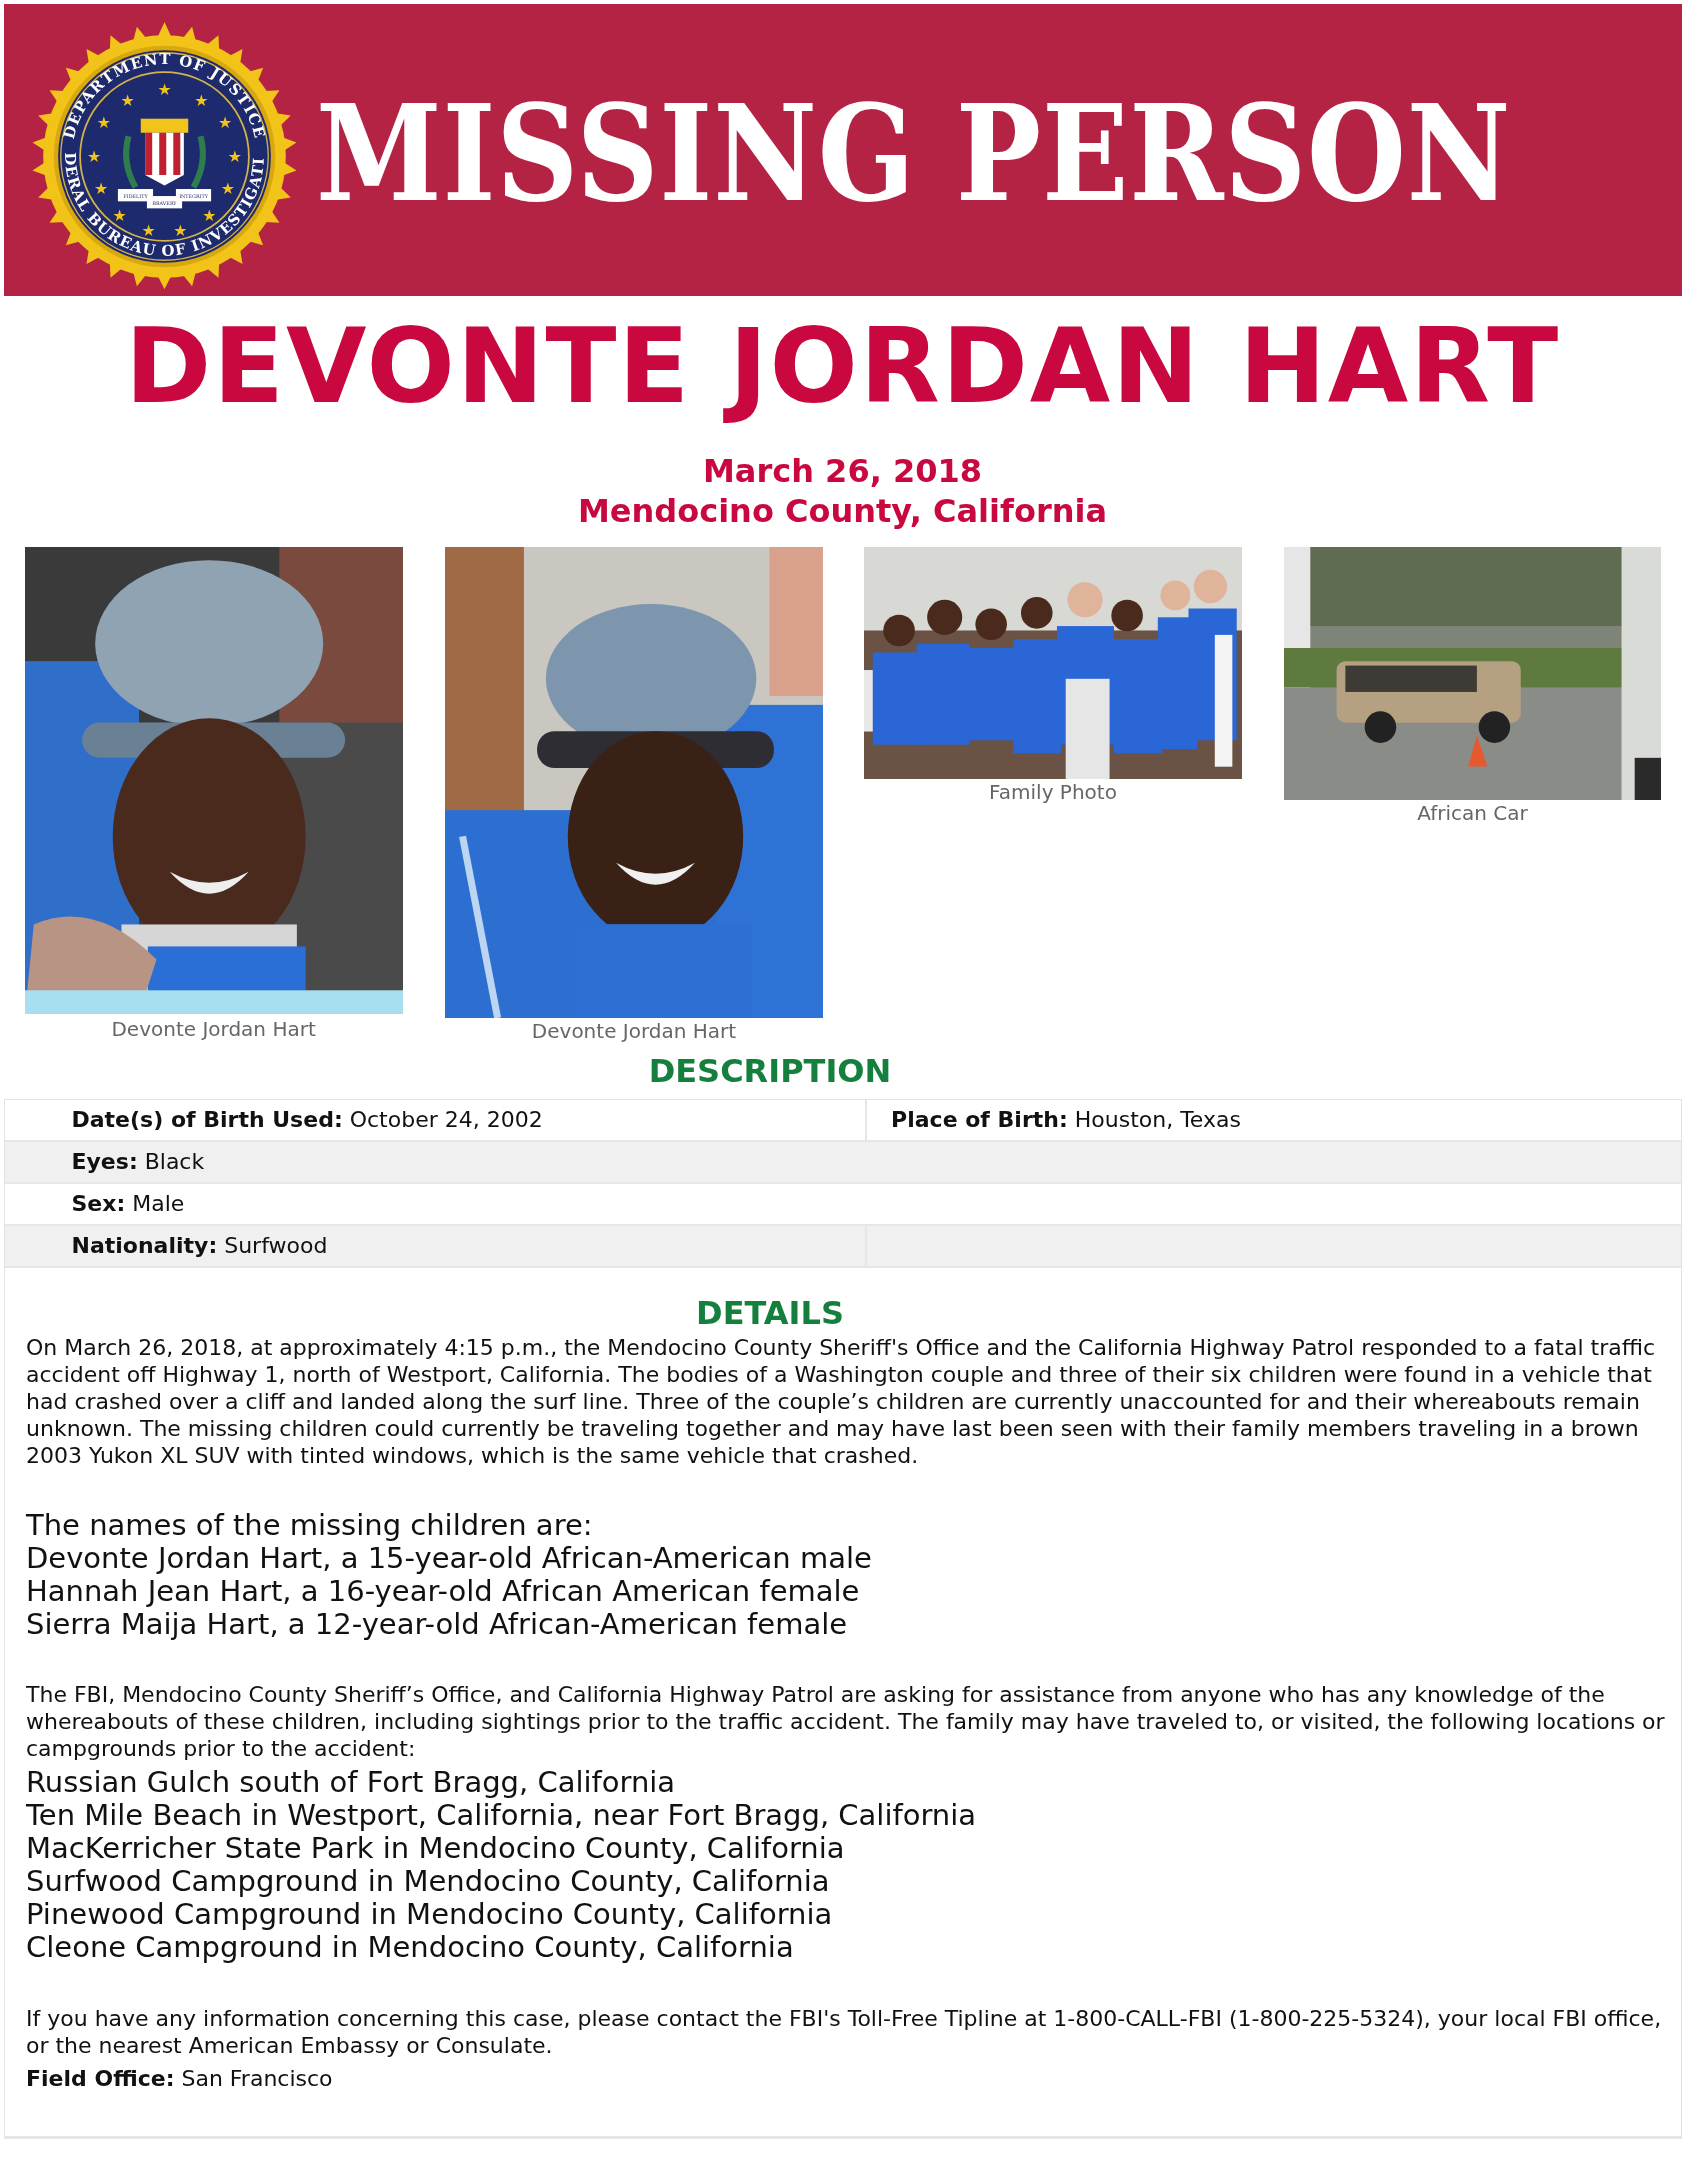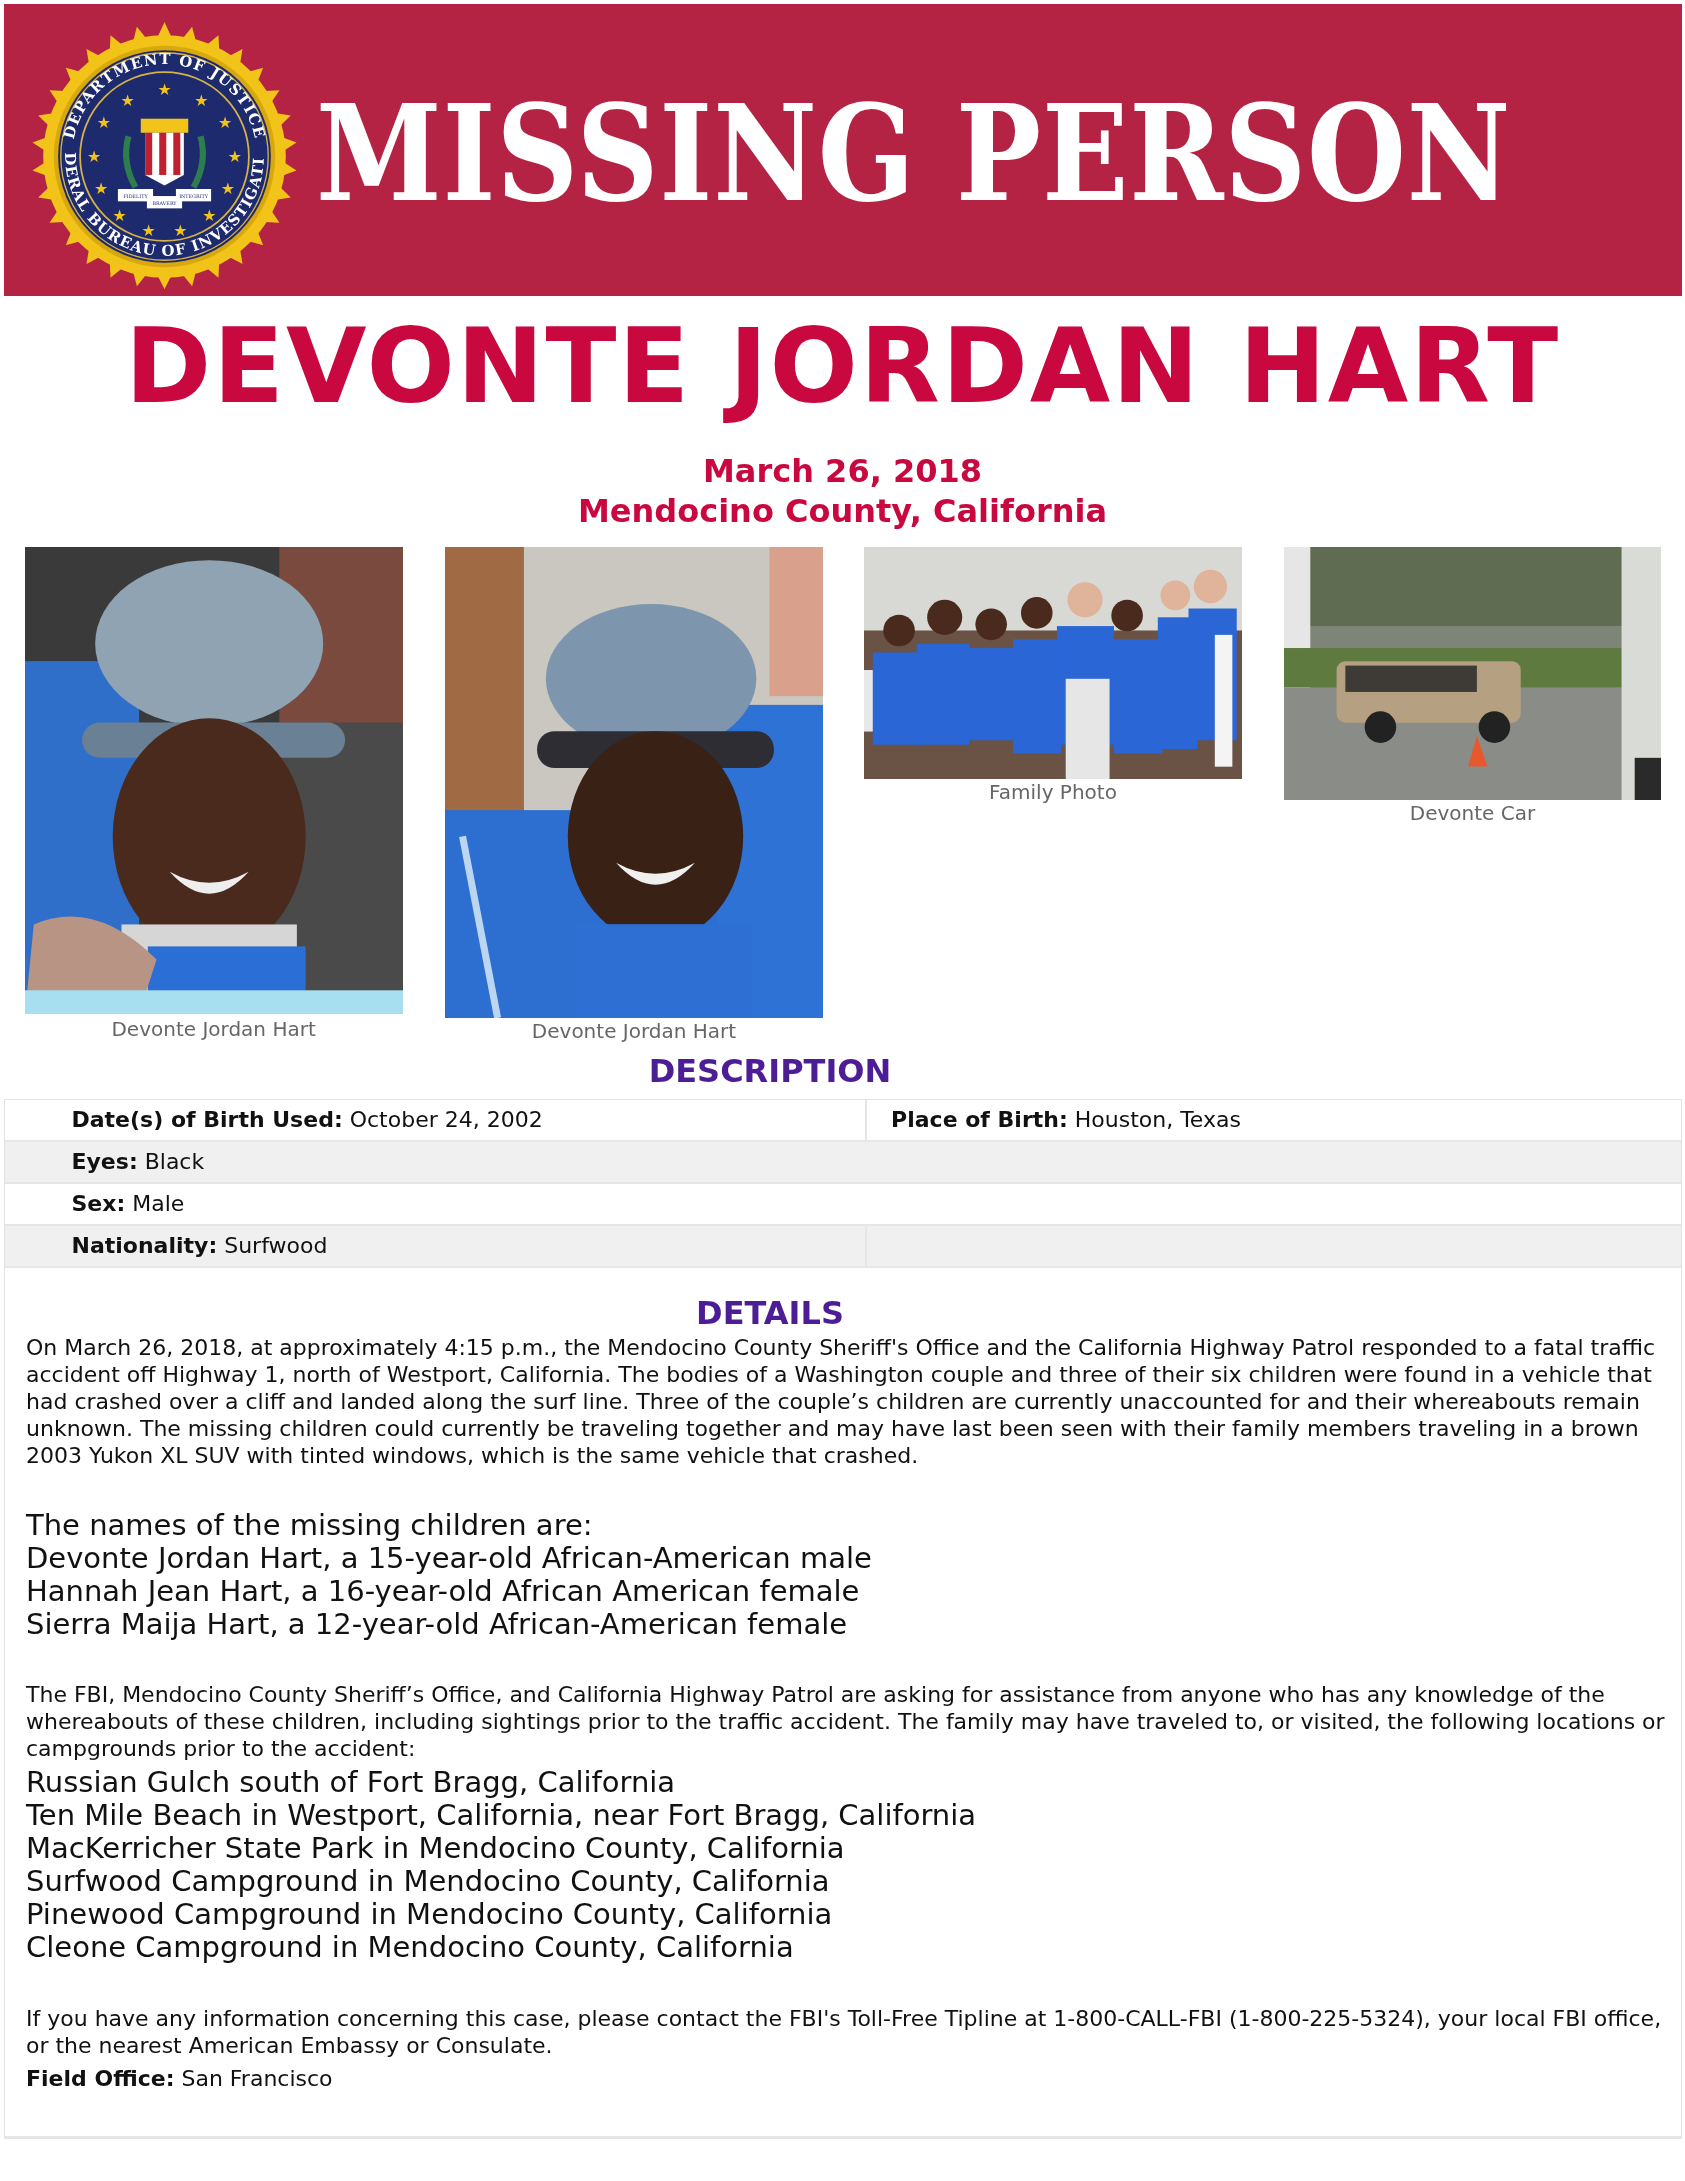--- a/index.html
+++ b/index.html
@@ -38,21 +38,21 @@
   .photo { position: absolute; overflow: hidden; }
   .photo svg { display: block; width: 100%; height: 100%; }
   .caption {
     position: absolute; text-align: center; font-size: 20px; line-height: 24.6px;
     color: #666666; white-space: nowrap;
   }
 
   
   .section-head {
     position: absolute; left: 0; width: 1540px; text-align: center;
-    font-weight: bold; font-size: 32px; line-height: 39px; color: #4c1d95;
+    font-weight: bold; font-size: 32px; line-height: 39px; color: #15803d;
   }
   .desc-table {
     position: absolute; left: 3.5px; top: 1099px; width: 1678px; height: 167px;
     border: 1.8px solid #e2e2e2; border-bottom: none;
   }
   .desc-row { display: flex; height: 42px; border-bottom: 2.6px solid #e6e6e6; padding-left: 44px; }
   .desc-row:nth-child(even) { background: #f0f0f0; }
   .desc-cell {
     width: 50%; padding-left: 23px; font-size: 22px; line-height: 39px; white-space: nowrap;
     color: #111;
@@ -252,21 +252,21 @@
     <rect x="0" y="160" width="430" height="128" fill="#8a8c88"></rect>
     <rect x="60" y="130" width="210" height="70" rx="10" fill="#b6a082"></rect>
     <rect x="70" y="135" width="150" height="30" fill="#3e3a36"></rect>
     <circle cx="110" cy="205" r="18" fill="#222"></circle>
     <circle cx="240" cy="205" r="18" fill="#222"></circle>
     <path d="M210 250 L220 215 L232 250 Z" fill="#e8582e"></path>
     <rect x="385" y="0" width="45" height="288" fill="#d9dcd6"></rect>
     <rect x="400" y="240" width="30" height="48" fill="#2a2a2a"></rect>
   </svg>
 </div>
-<div class="caption" style="left:1284px; width:377px; top:801px;">Devonte Car</div>
+<div class="caption" style="left:1284px; width:377px; top:801px;">African Car</div>
 
 <div class="section-head" style="top:1052px;">DESCRIPTION</div>
 
 <div class="desc-table">
   <div class="desc-row">
     <div class="desc-cell"><b>Date(s) of Birth Used:</b> <span>October 24, 2002</span></div>
     <div class="desc-cell"><b>Place of Birth:</b> <span>Houston, Texas</span></div>
   </div>
   <div class="desc-row">
     <div class="desc-cell"><b>Eyes:</b> <span>Black</span></div>

